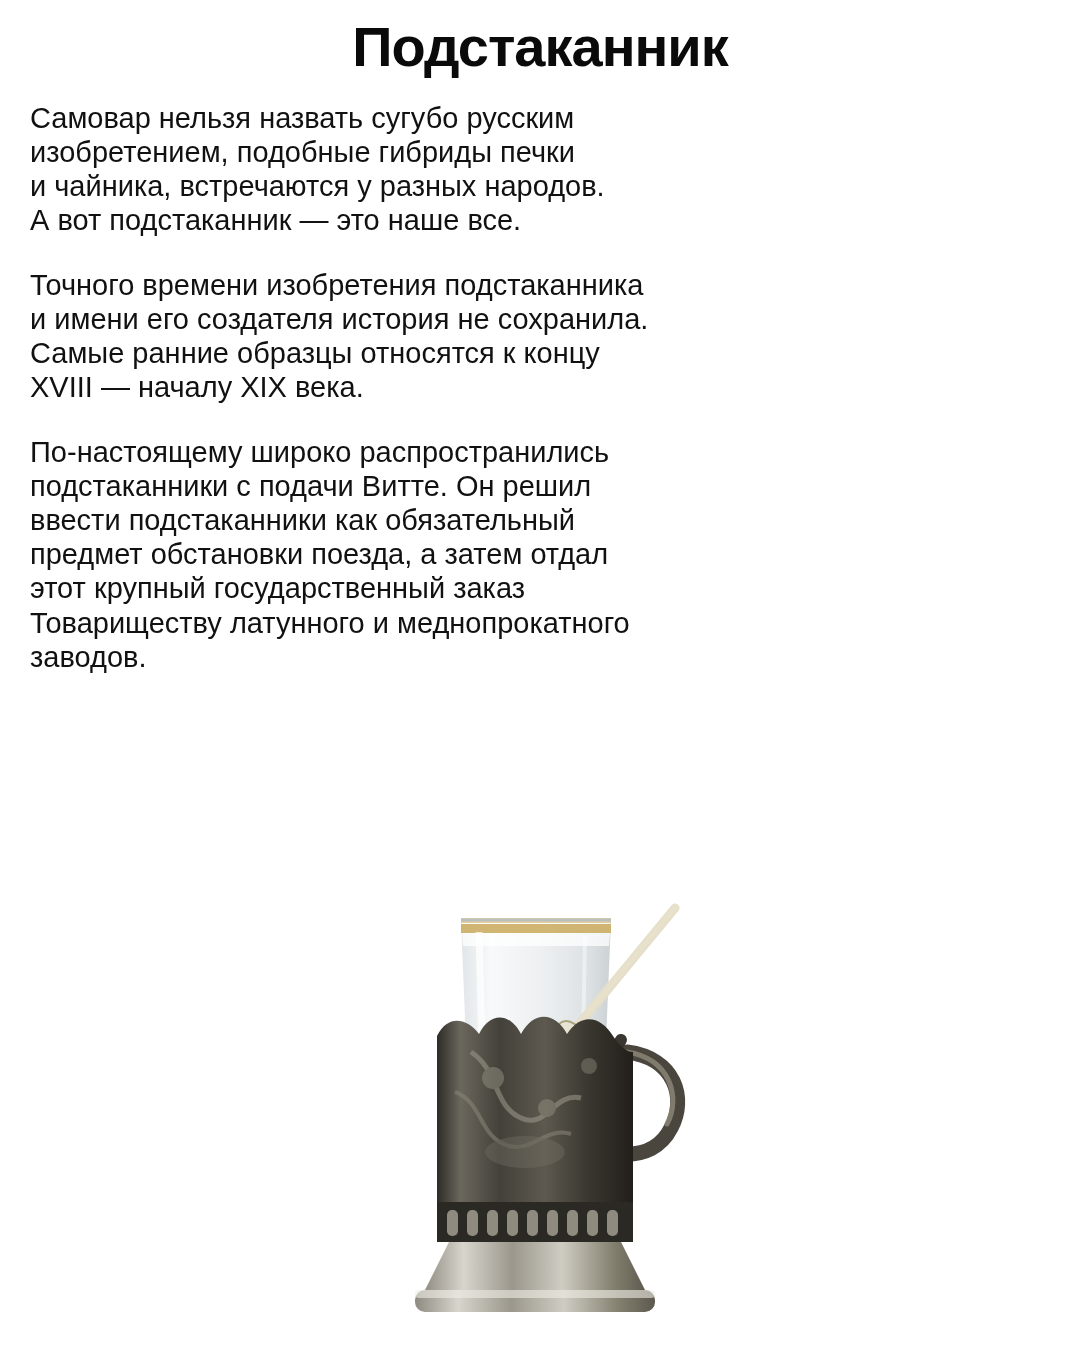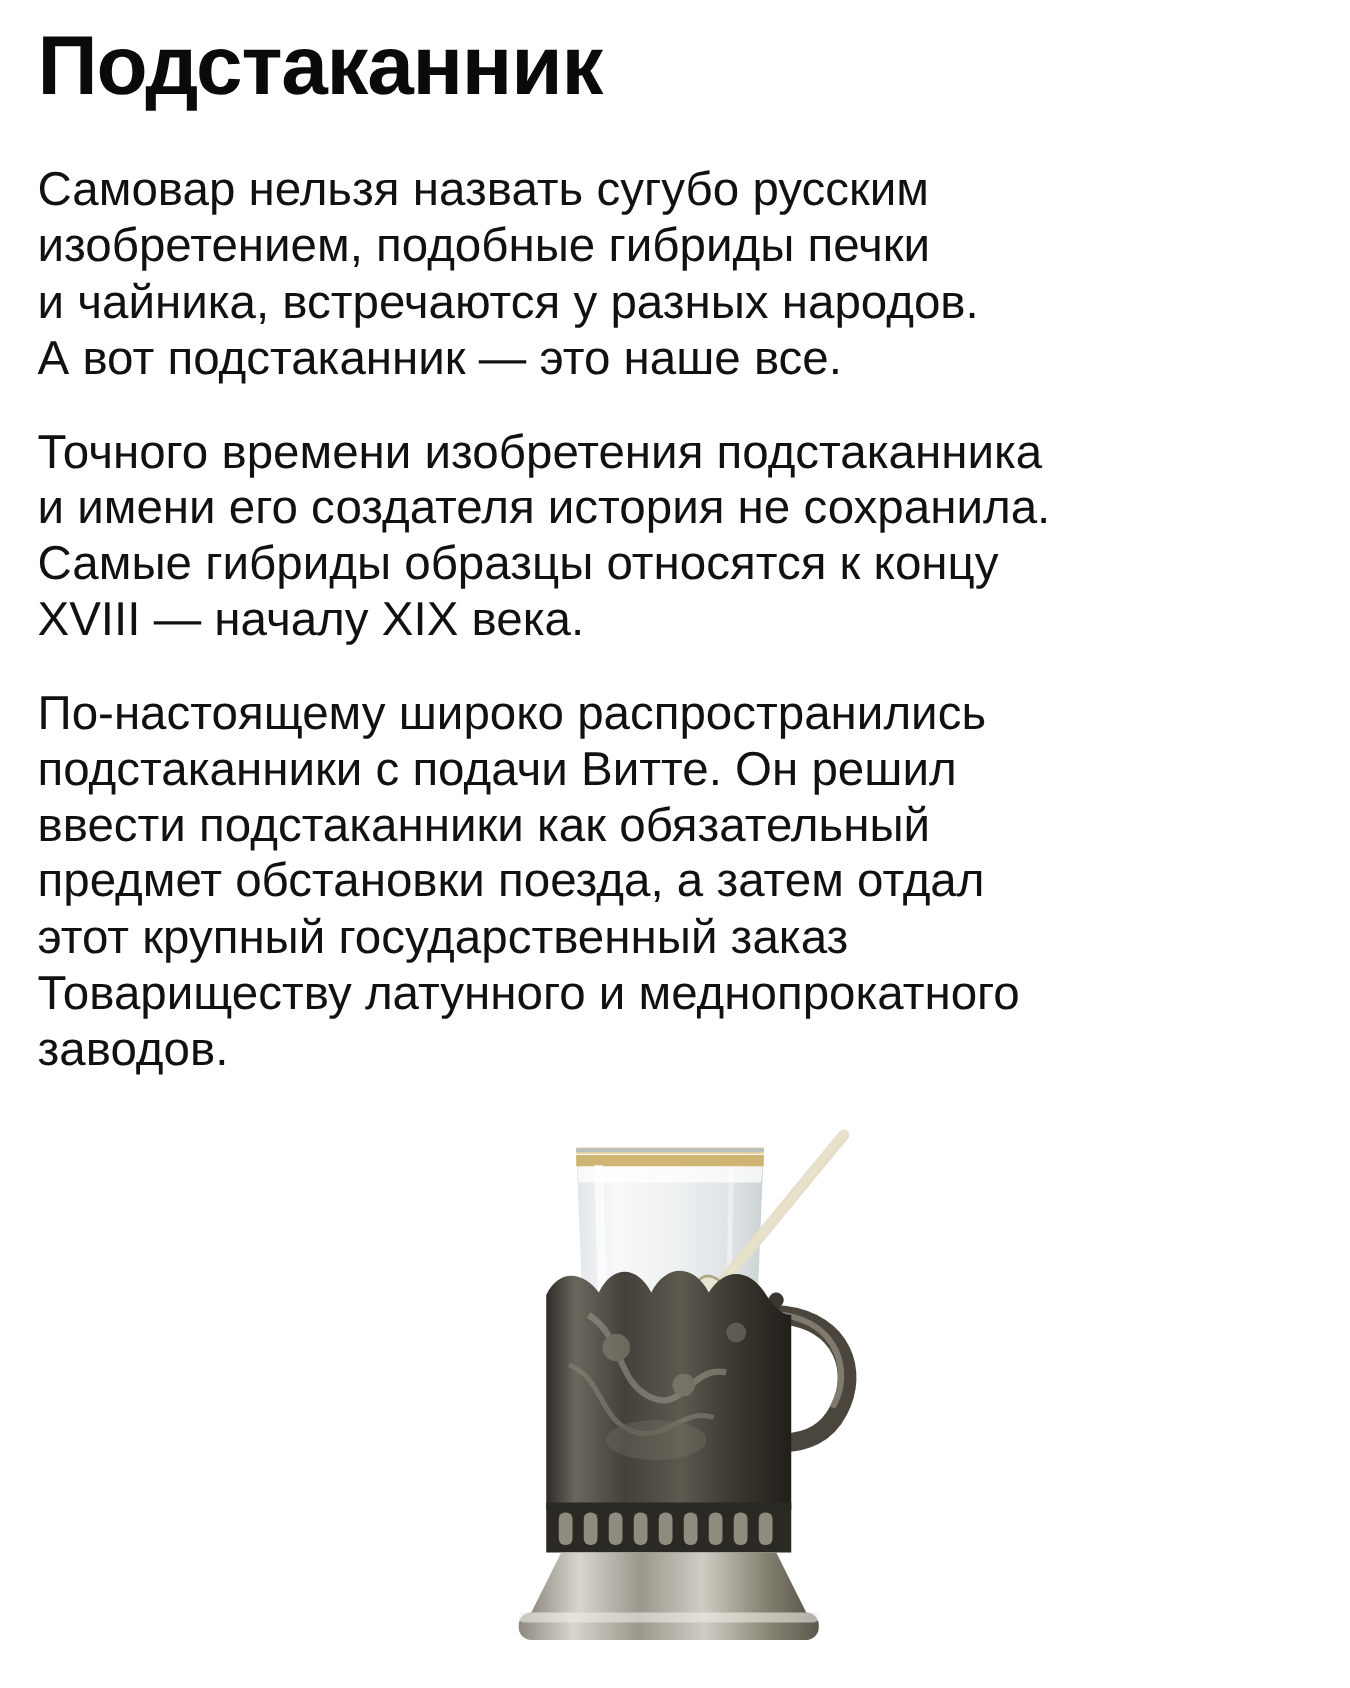--- a/index.html
+++ b/index.html
@@ -16,29 +16,30 @@
     position: relative;
   }
   .page {
     width: 1080px;
     height: 1350px;
     box-sizing: border-box;
     padding: 18px 30px 0 30px;
     position: relative;
   }
   .title {
-    font-size: 67px;
+    font-size: 56px;
     font-weight: bold;
     letter-spacing: -1px;
     line-height: 1.05;
-    margin: 0 0 42px 0;
+    margin: 0 0 24px 0;
     color: #0a0a0a;
+    text-align: center;
   }
   .body-text {
-    font-size: 38px;
+    font-size: 29px;
     line-height: 1.18;
     color: #111111;
   }
   .para {
     margin: 0 0 30px 0;
     white-space: pre-line;
   }
   .para:last-child {
     margin-bottom: 2px;
   }
@@ -70,21 +71,21 @@
 
   <h1 class="title">Подстаканник</h1>
 
   <div class="body-text">
     <p class="para">Самовар нельзя назвать сугубо русским
 изобретением, подобные гибриды печки
 и чайника, встречаются у разных народов.
 А вот подстаканник — это наше все.</p>
     <p class="para">Точного времени изобретения подстаканника
 и имени его создателя история не сохранила.
-Самые гибриды образцы относятся к концу
+Самые ранние образцы относятся к концу
 XVIII — началу XIX века.</p>
     <p class="para">По-настоящему широко распространились
 подстаканники с подачи Витте. Он решил
 ввести подстаканники как обязательный
 предмет обстановки поезда, а затем отдал
 этот крупный государственный заказ
 Товариществу латунного и меднопрокатного
 заводов.</p>
   </div>
 

